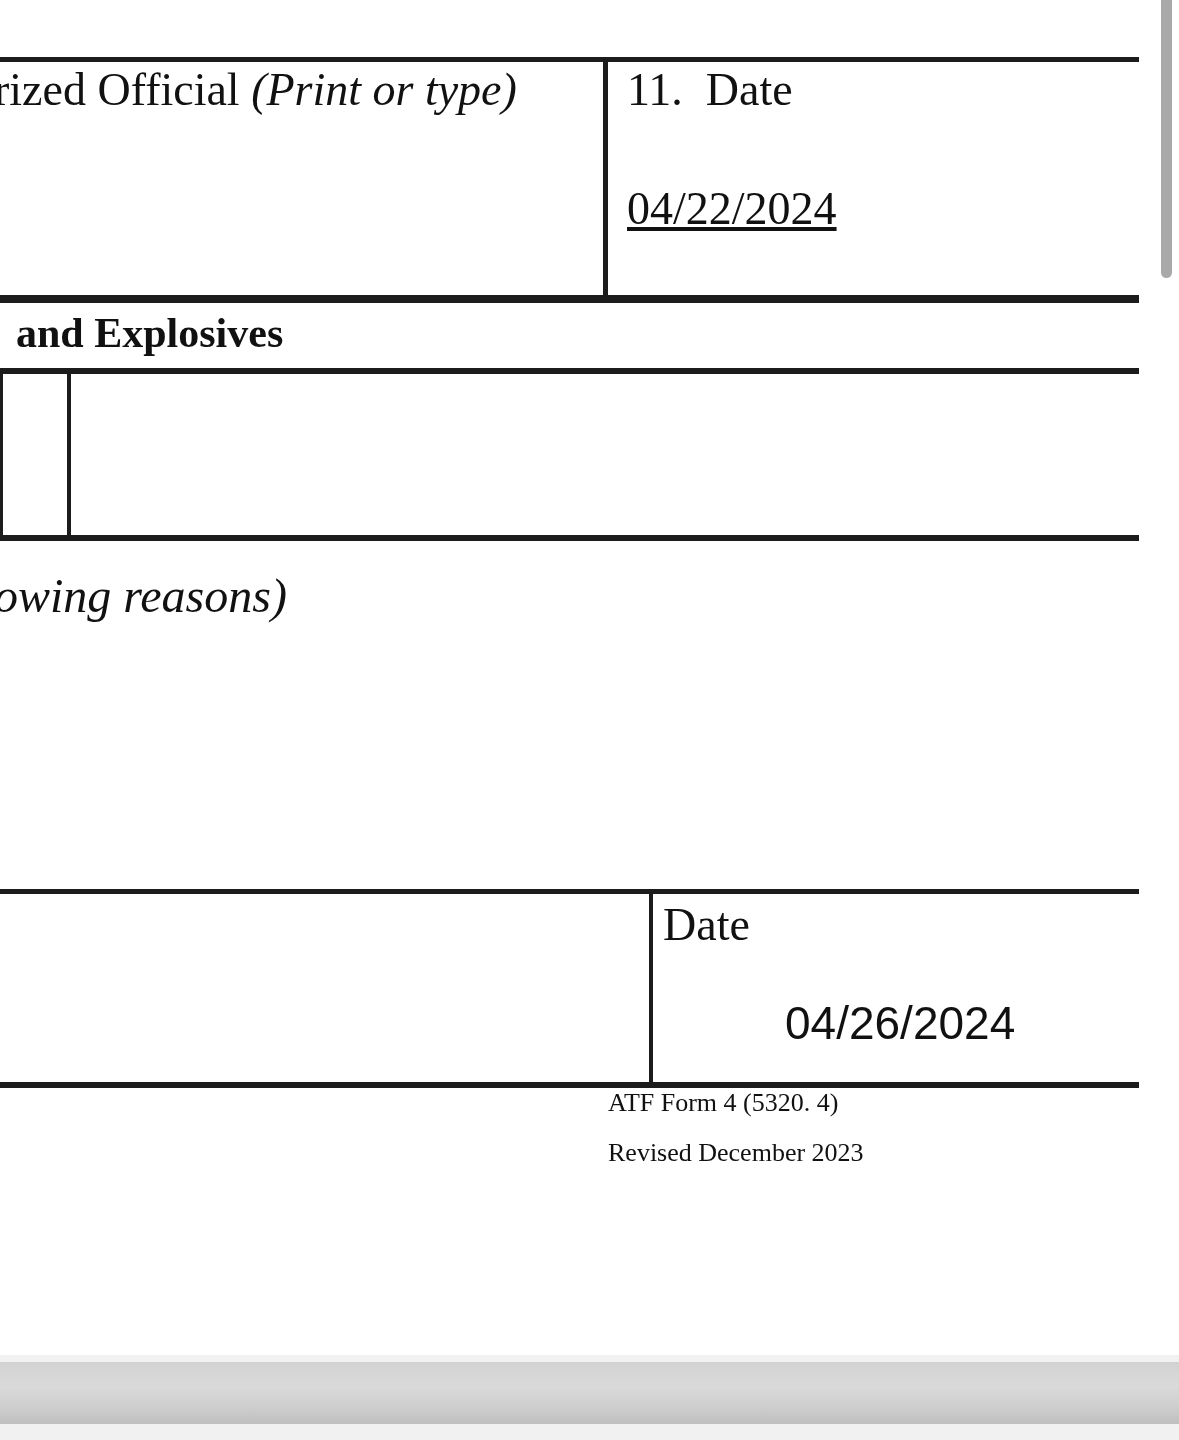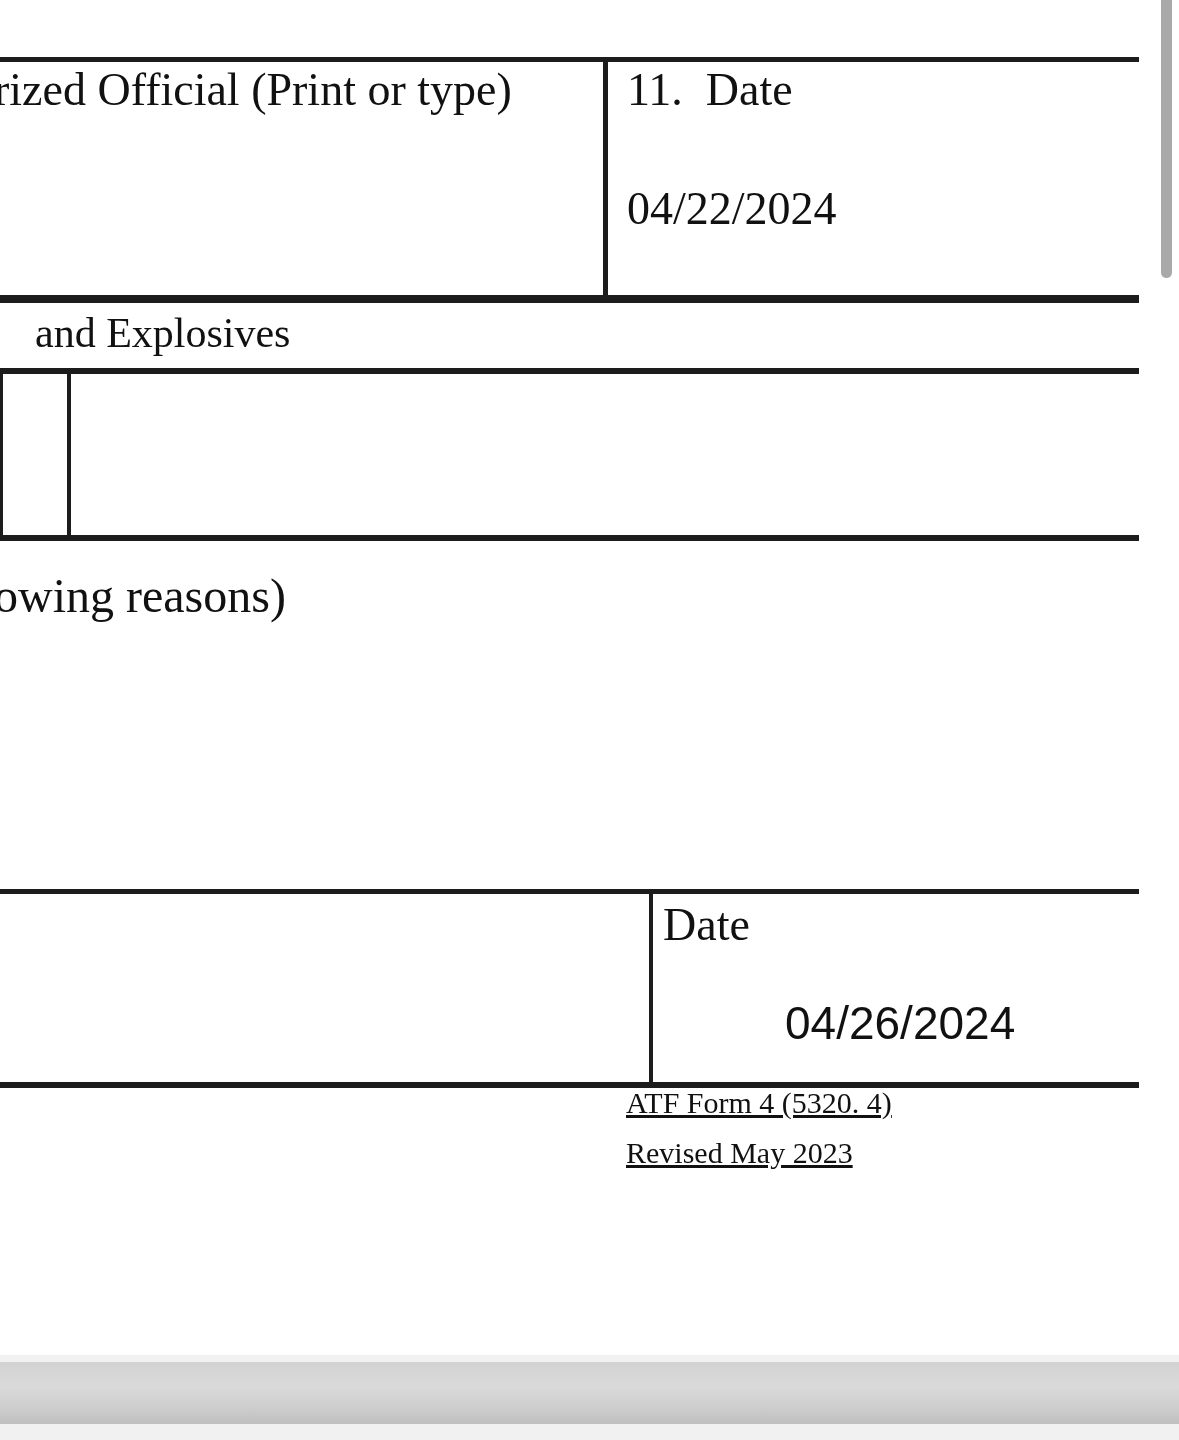--- a/index.html
+++ b/index.html
@@ -27,47 +27,47 @@
     background: #1c1c1c;
   }
   .txt {
     position: absolute;
     line-height: 1;
     white-space: nowrap;
     color: #111111;
   }
   .serif46 { font-size: 46px; }
   .pre { white-space: pre; }
-  .italic { }
-  .bold { font-weight: normal; margin-left: 19px; }
+  .italic { font-style: italic; }
+  .bold { font-weight: bold; }
   .sans { font-family: "Liberation Sans", sans-serif; }
 
   
   #line-top        { top: 57px;  height: 5px; }
   #line-thick-mid  { top: 295px; height: 8px; }
   #line-banner-bot { top: 368px; height: 6px; }
   #line-stamp-bot  { top: 535px; height: 6px; }
   #line-approve-top{ top: 889px; height: 5px; }
   #line-footer-top { top: 1082px; height: 6px; }
 
   #vline-date11    { left: 603px; width: 5px; top: 62px;  height: 233px; }
   #vline-stamp-left{ left: 0;     width: 3px; top: 374px; height: 161px; }
   #vline-stamp-div { left: 67px;  width: 4px; top: 374px; height: 161px; }
   #vline-approve   { left: 649px; width: 4px; top: 894px; height: 188px; }
 
   
   #official-label  { left: -6px;  top: 67px; }
   #date11-label    { left: 627px; top: 67px; }
-  #date11-value    { left: 627px; top: 186px; }
+  #date11-value    { left: 627px; top: 186px; text-decoration: underline; }
   #agency-banner   { left: 16px;  top: 312px; font-size: 42px; }
   #stamp-label     { left: 83px;  top: 384px; }
   #reasons-note    { left: -6px;  top: 572px; font-size: 48px; }
   #approve-date-label { left: 663px; top: 902px; }
   #approve-date-value { left: 785px; top: 1000px; }
-  #footer-block    { left: 626px; top: 1078px; font-size: 30px; line-height: 50px; white-space: nowrap; text-decoration: underline; }
+  #footer-block    { left: 608px; top: 1078px; font-size: 26px; line-height: 50px; white-space: nowrap; }
 
   
   #v-scroll-thumb {
     position: absolute;
     left: 1161px;
     top: -14px;
     width: 11px;
     height: 292px;
     border-radius: 6px;
     background: #a9a9a9;
@@ -116,21 +116,21 @@
   <div class="txt bold" id="agency-banner">and Explosives</div>
 
 
   <div class="txt italic" id="reasons-note">owing reasons)</div>
 
   <div class="txt serif46" id="approve-date-label">Date</div>
   <div class="txt serif46 sans" id="approve-date-value">04/26/2024</div>
 
   <div class="txt" id="footer-block">
     <div>ATF Form 4 (5320. 4)</div>
-    <div>Revised May 2023</div>
+    <div>Revised December 2023</div>
   </div>
 
   <div id="v-scroll-thumb"></div>
   <div id="h-scroll-track">
     <div id="h-scroll-thumb"></div>
   </div>
 
 </div>
 
 </body></html>

